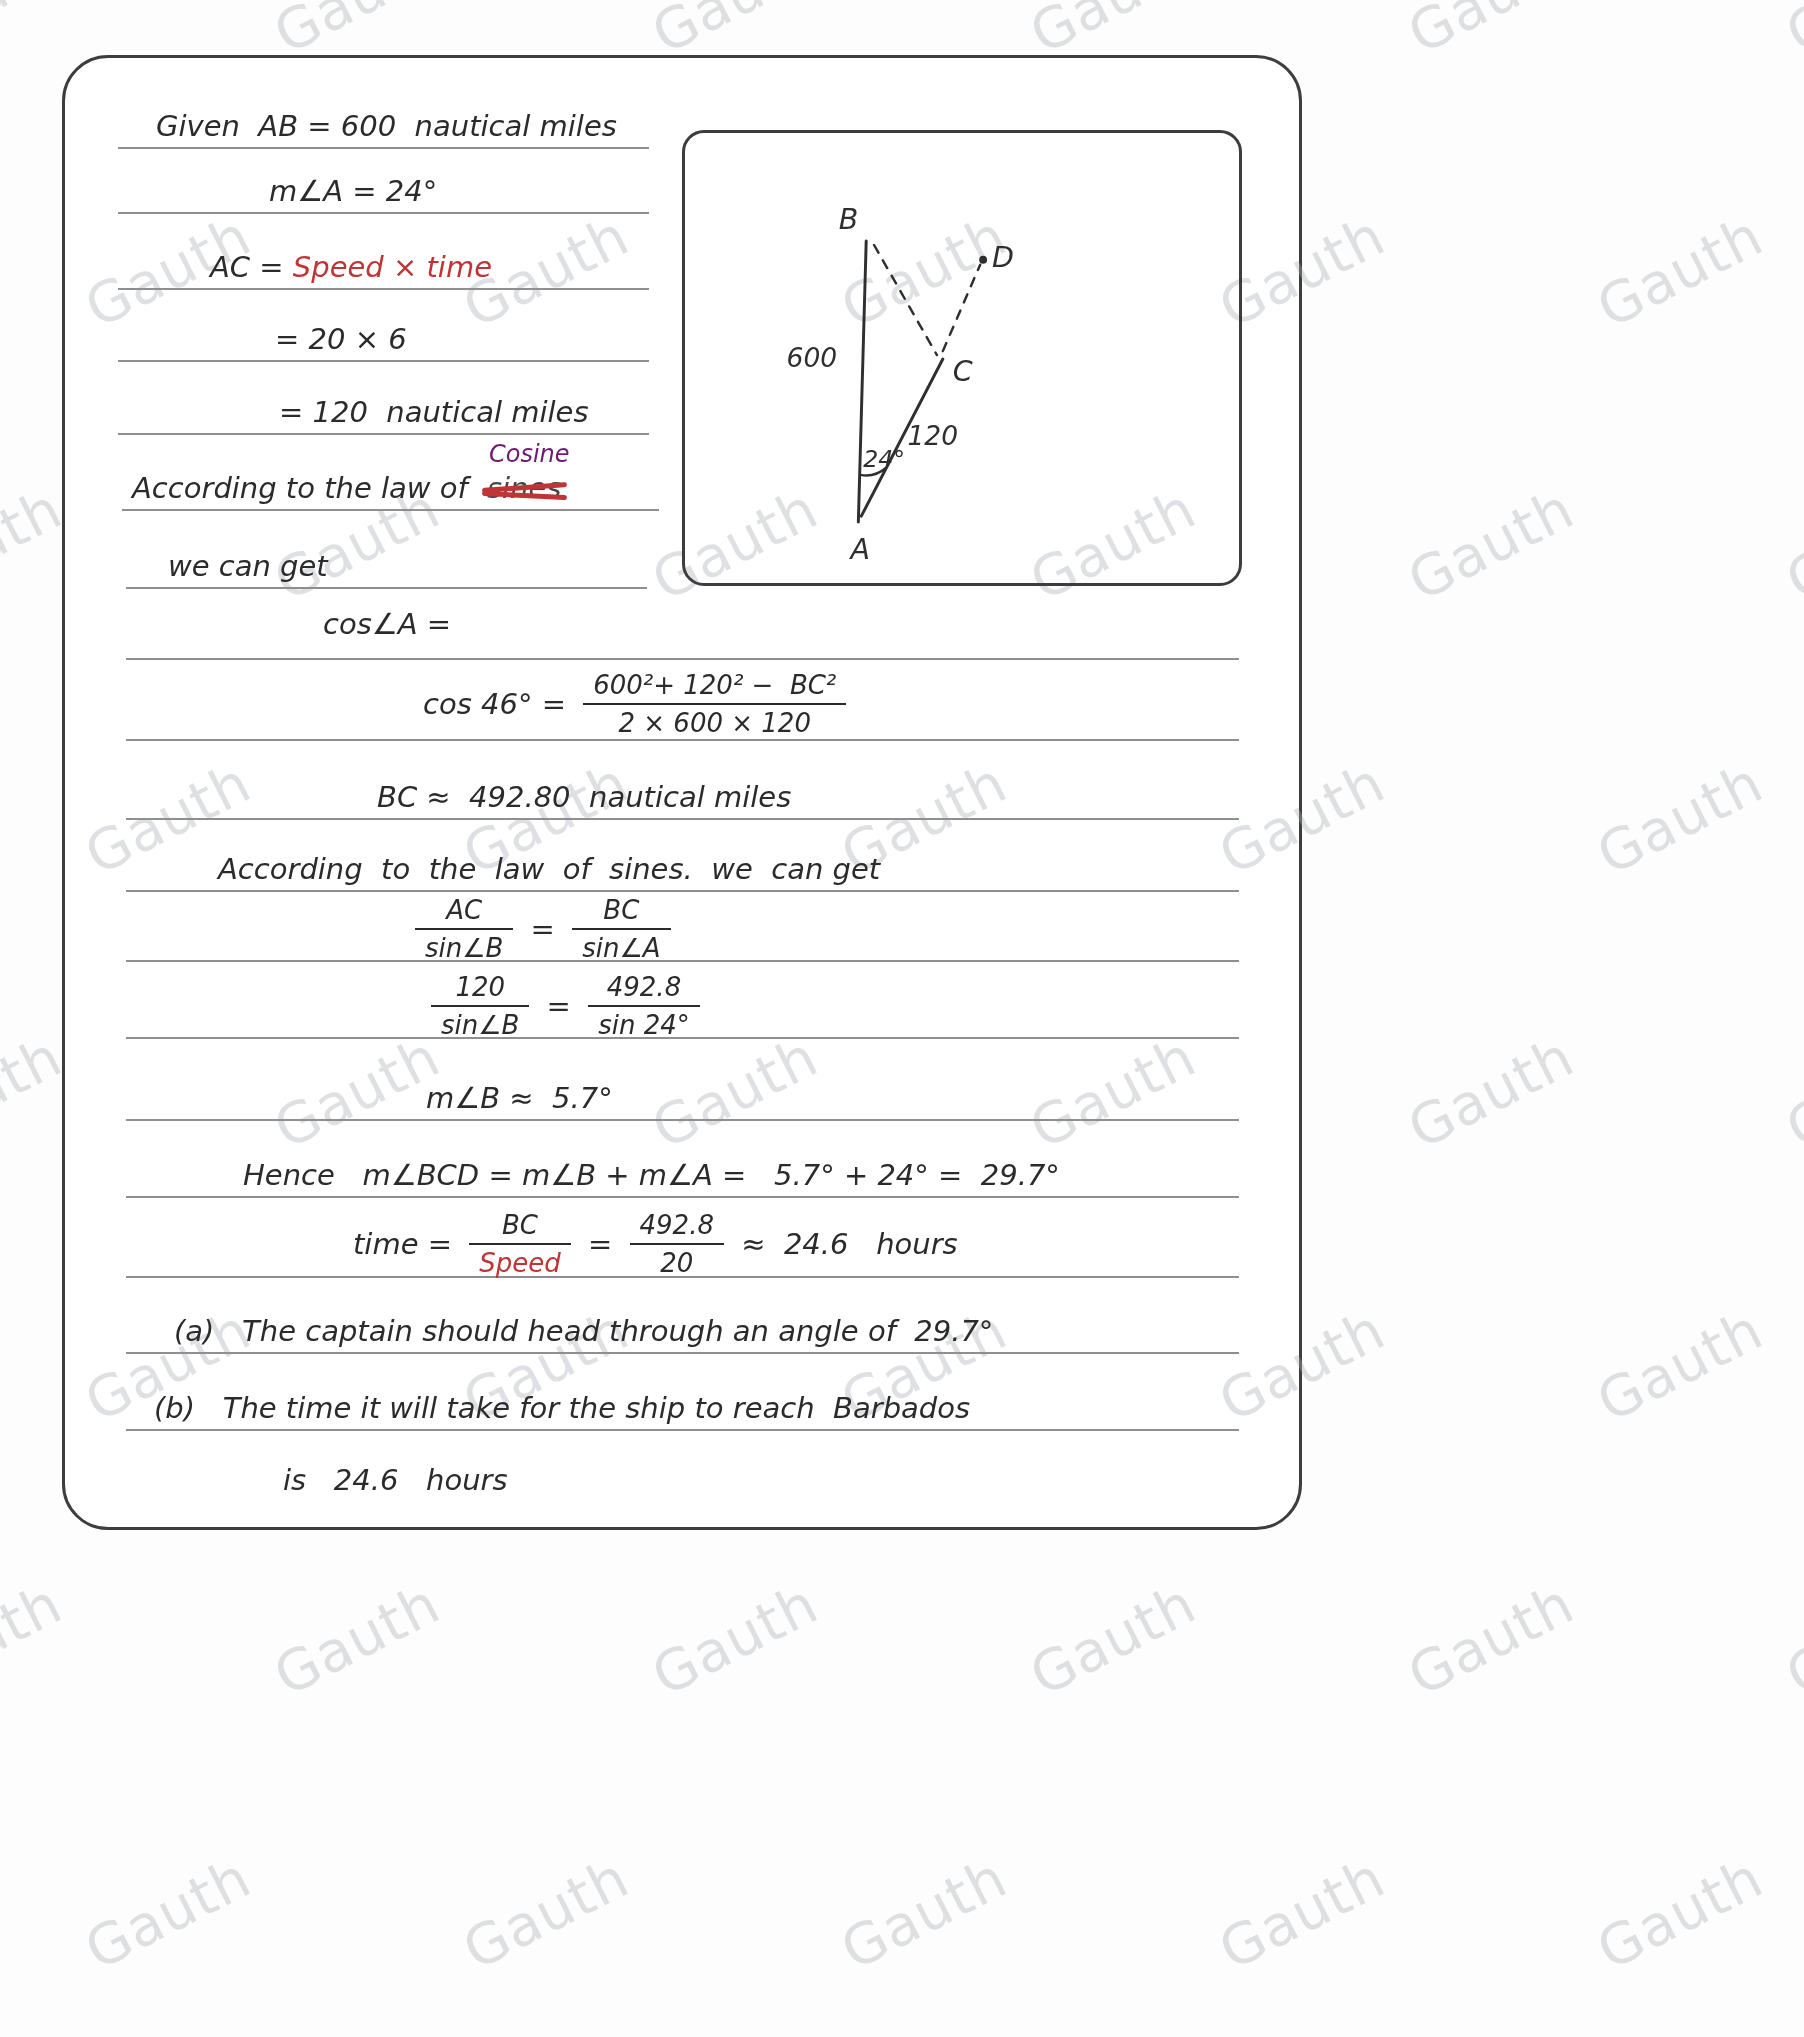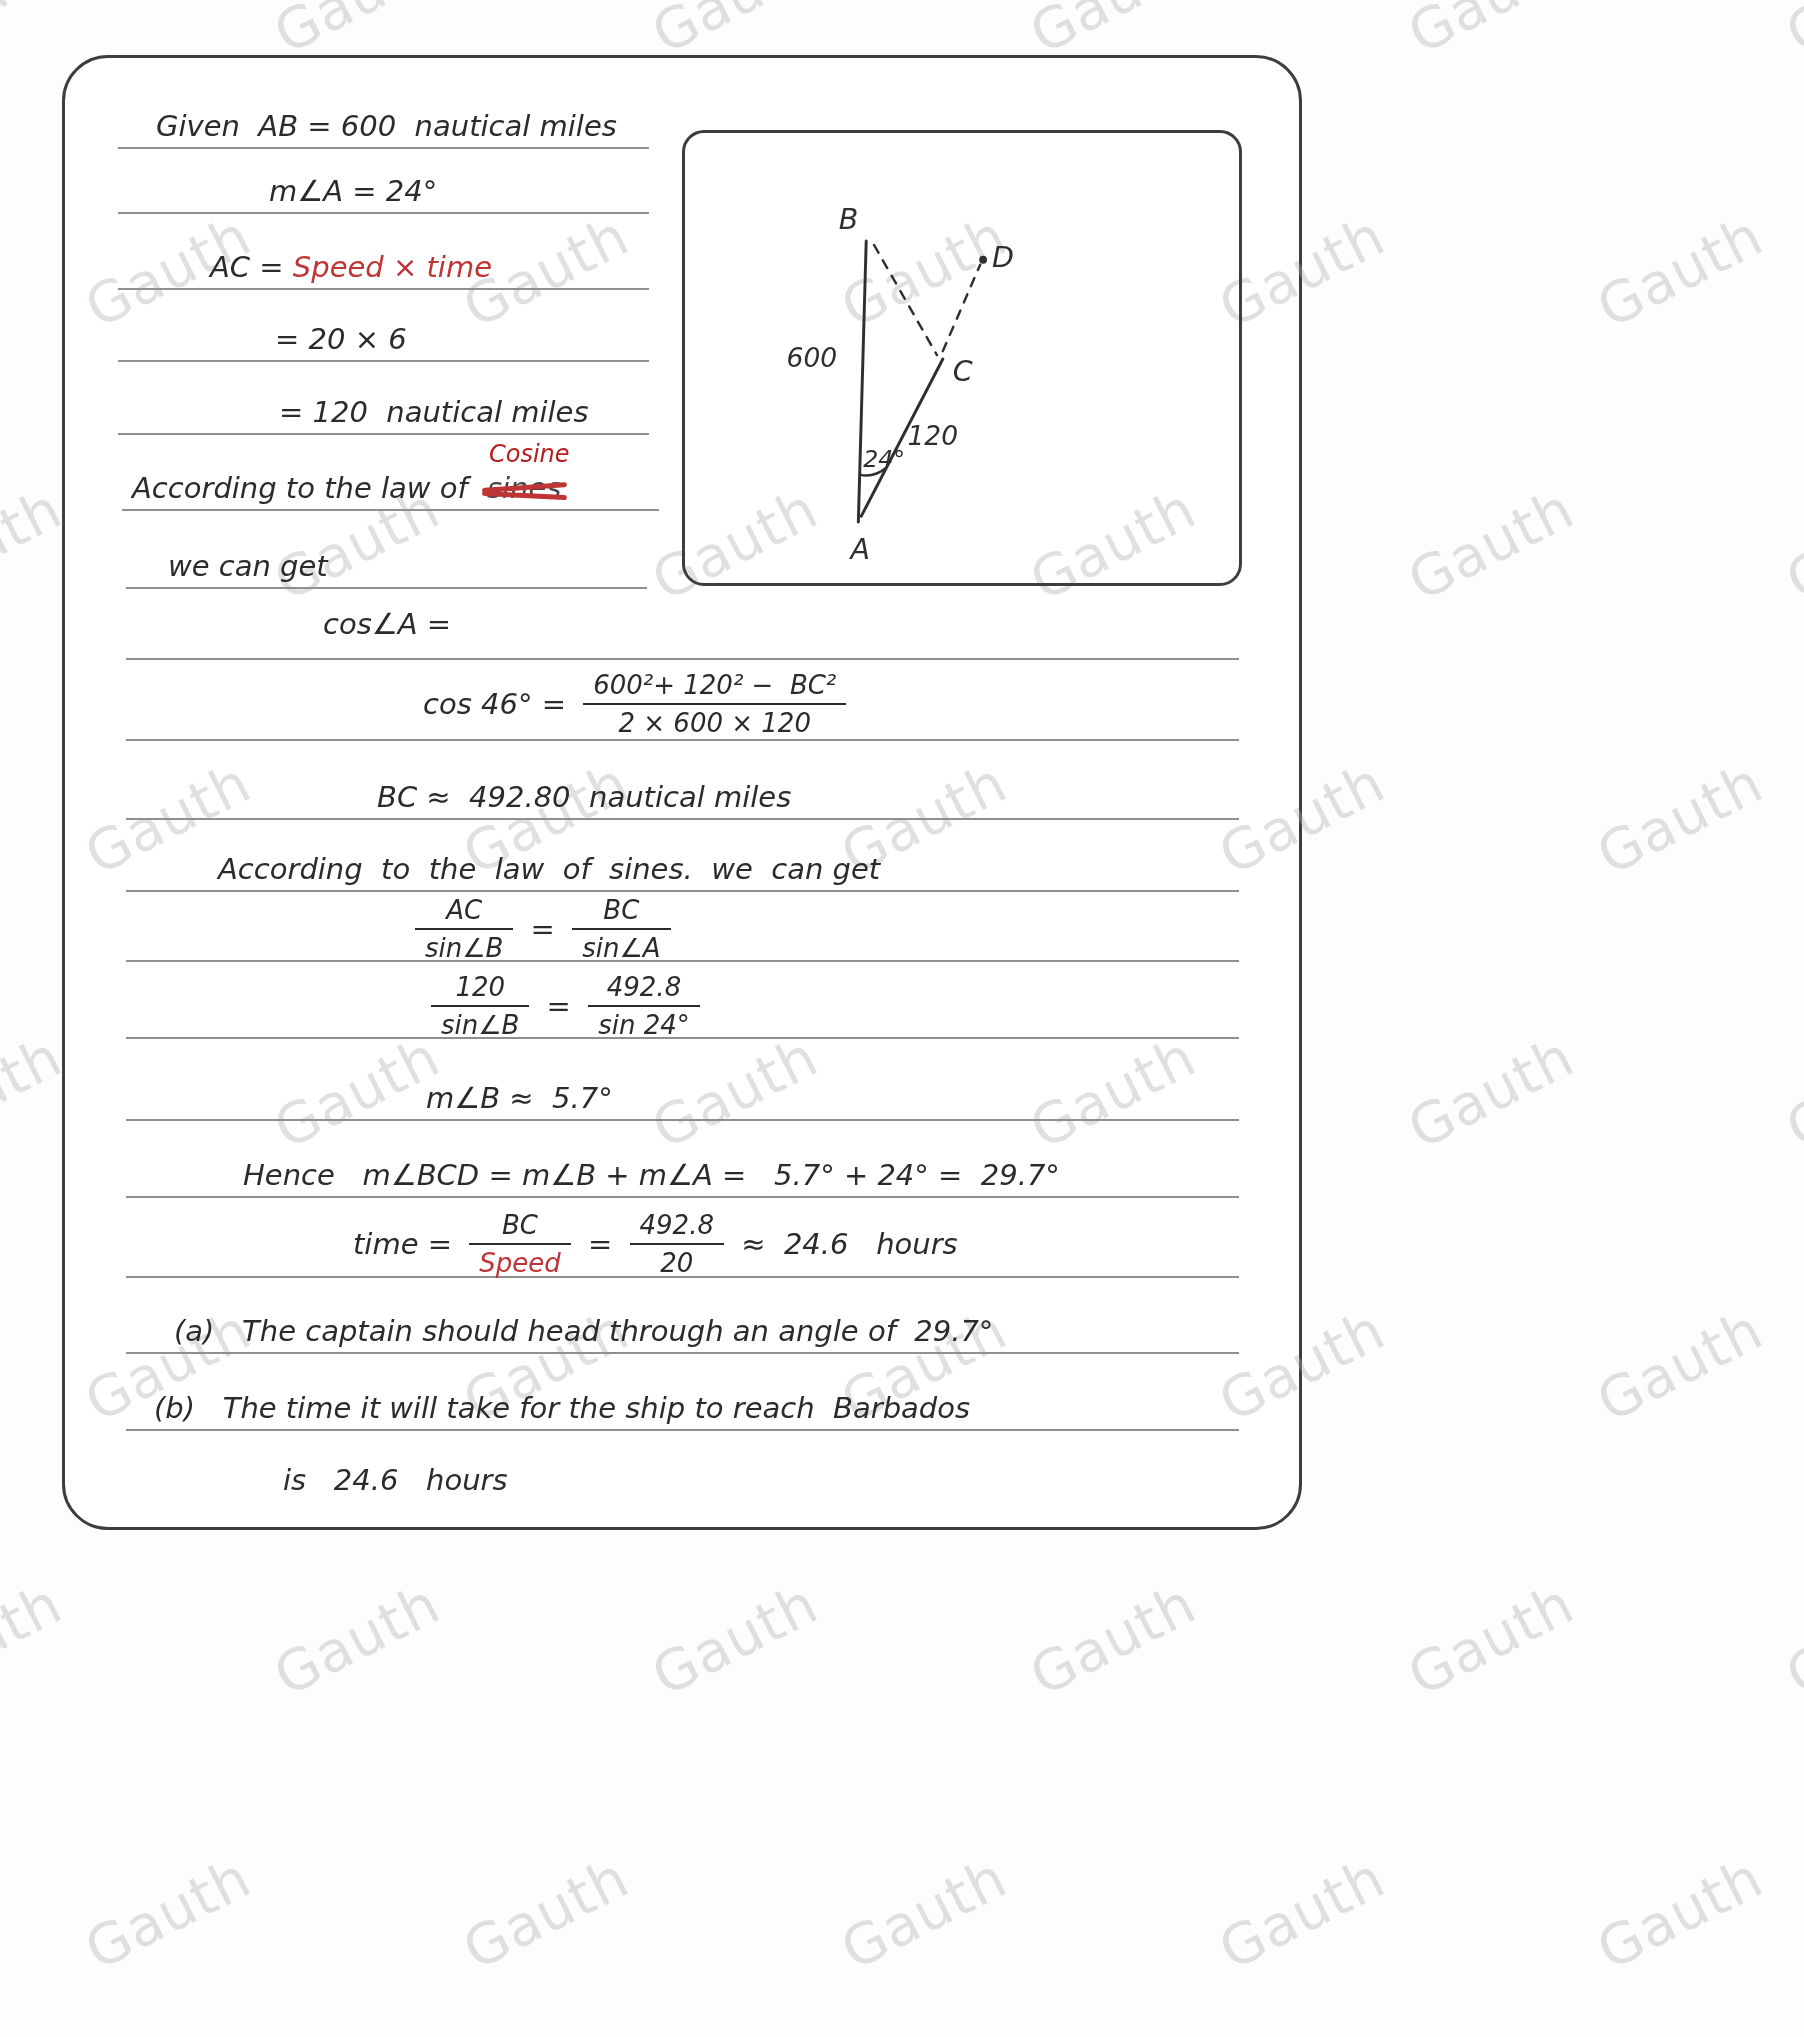--- a/index.html
+++ b/index.html
@@ -43,21 +43,21 @@
   .red { color:#bf3434; }
 
   .frac {
     display:inline-block; text-align:center; vertical-align:middle;
     font-size:26px; line-height:30px; margin:0 8px; white-space:pre;
   }
   .frac .num { display:block; padding:0 10px 3px; border-bottom:2.5px solid currentColor; }
   .frac .den { display:block; padding:3px 10px 0; }
 
   .stack { display:inline-block; position:relative; margin-left:10px; }
-  .stack .above { position:absolute; left:2px; top:-27px; font-size:24px; line-height:24px; color:#b91c1c; }
+  .stack .above { position:absolute; left:2px; top:-27px; font-size:24px; line-height:24px; color:#701a75; }
   .stack .struck { position:relative; color:#454545; display:inline-block; }
   .stack .struck::before {
     content:""; position:absolute; left:-5px; right:-5px; top:42%; height:5px;
     background:#bf3434; transform:rotate(-4deg); border-radius:3px;
   }
   .stack .struck::after {
     content:""; position:absolute; left:-5px; right:-5px; top:62%; height:5px;
     background:#bf3434; transform:rotate(3deg); border-radius:3px;
   }
 

